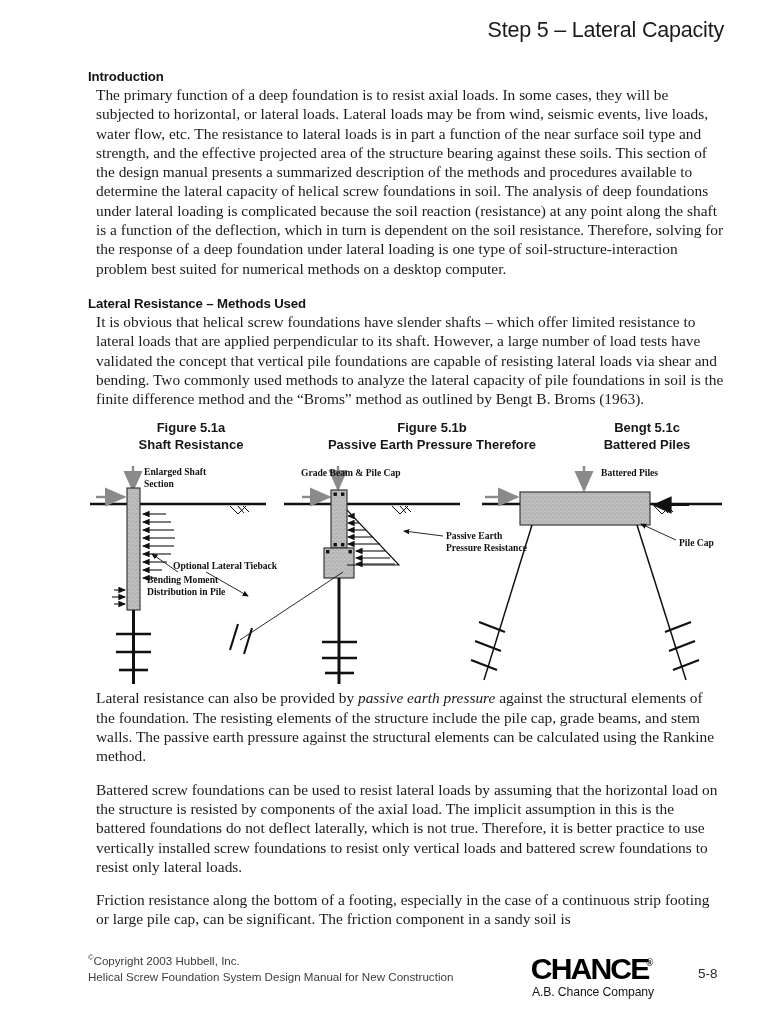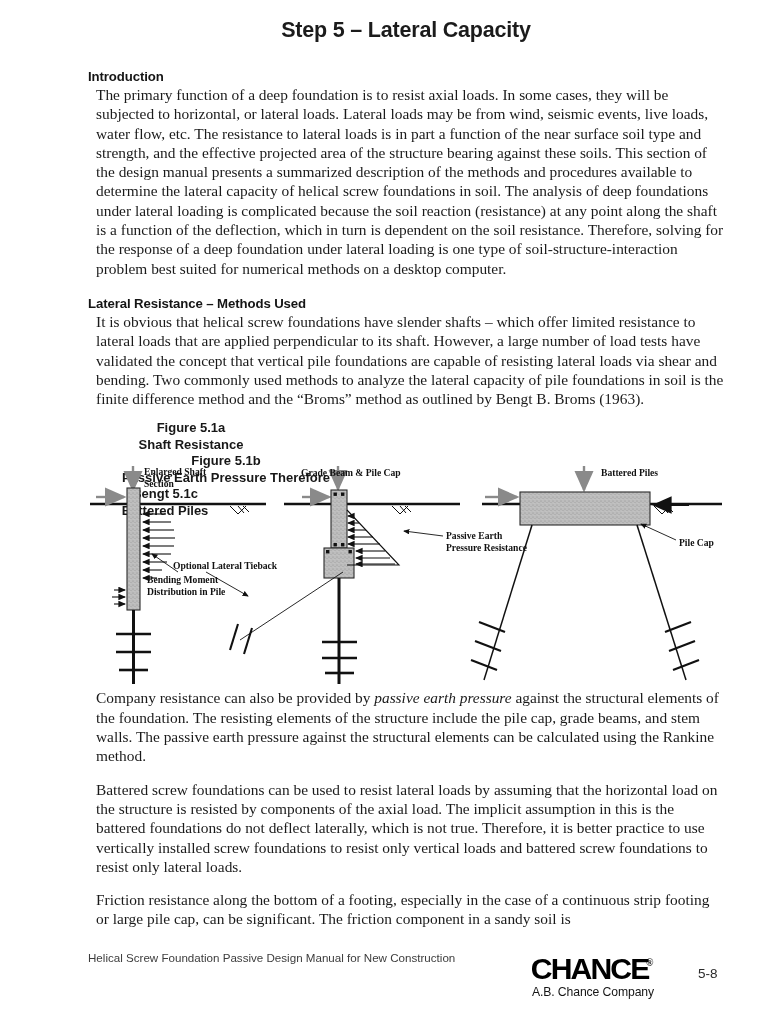--- a/index.html
+++ b/index.html
@@ -25,23 +25,23 @@
   }
   .content {
     position: absolute;
     left: 88px;
     top: 18px;
     width: 636px;
   }
 
   .doc-title {
     font-family: "Liberation Sans", sans-serif;
-    font-weight: bold;
+    font-weight: normal;
     font-size: 21.5px;
-    text-align: center;
+    text-align: right;
     letter-spacing: -0.2px;
     margin: 0 0 26px 0;
     color: #1b1b1b;
   }
 
   .sec-heading {
     font-family: "Liberation Sans", sans-serif;
     font-weight: bold;
     font-size: 13.2px;
     letter-spacing: -0.1px;
@@ -64,21 +64,20 @@
   
   .figures {
     position: relative;
     width: 636px;
     height: 268px;
     margin-top: 12px;
   }
   .fig-captions {
     display: flex;
     width: 100%;
-    flex-direction: column;
   }
   .fig-cap {
     font-family: "Liberation Sans", sans-serif;
     font-weight: bold;
     font-size: 13px;
     text-align: center;
     line-height: 16.5px;
     color: #171717;
   }
   .fig-cap.a { width: 206px; }
@@ -364,31 +363,32 @@
           </g>
 
           <g font-family="Liberation Serif, serif" font-weight="bold" font-size="9.6" fill="#111111">
             <text x="513" y="12">Battered Piles</text>
             <text x="591" y="82">Pile Cap</text>
           </g>
         </svg>
       </div>
     </div>
 
-    <p class="body"><span>Company resistance can also be provided by </span><i>passive earth pressure</i><span> against the structural elements of the foundation. The resisting elements of the structure include the pile cap, grade beams, and stem walls.  The passive earth pressure against the structural elements can be calculated using the Rankine method.</span></p>
+    <p class="body"><span>Lateral resistance can also be provided by </span><i>passive earth pressure</i><span> against the structural elements of the foundation. The resisting elements of the structure include the pile cap, grade beams, and stem walls.  The passive earth pressure against the structural elements can be calculated using the Rankine method.</span></p>
 
     <p class="body">Battered screw foundations can be used to resist lateral loads by assuming that the horizontal load on the structure is resisted by components of the axial load.  The implicit assumption in this is the battered foundations do not deflect laterally, which is not true.  Therefore, it is better practice to use vertically installed screw foundations to resist only vertical loads and battered screw foundations to resist only lateral loads.</p>
 
     <p class="body">Friction resistance along the bottom of a footing, especially in the case of a continuous strip footing or large pile cap, can be significant.  The friction component in a sandy soil is</p>
 
   </div>
 
   <div class="footer">
     <div class="footer-left">
-      <div>Helical Screw Foundation Passive Design Manual for New Construction</div>
+      <div><span class="cp-sym">©</span><span>Copyright 2003 Hubbell, Inc.</span></div>
+      <div>Helical Screw Foundation System Design Manual for New Construction</div>
     </div>
 
     <div class="logo-block">
       <div><span class="logo-word">CHANCE</span><span class="logo-reg">®</span></div>
       <div class="logo-sub">A.B. Chance Company</div>
     </div>
 
     <div class="page-num">5-8</div>
   </div>
 

